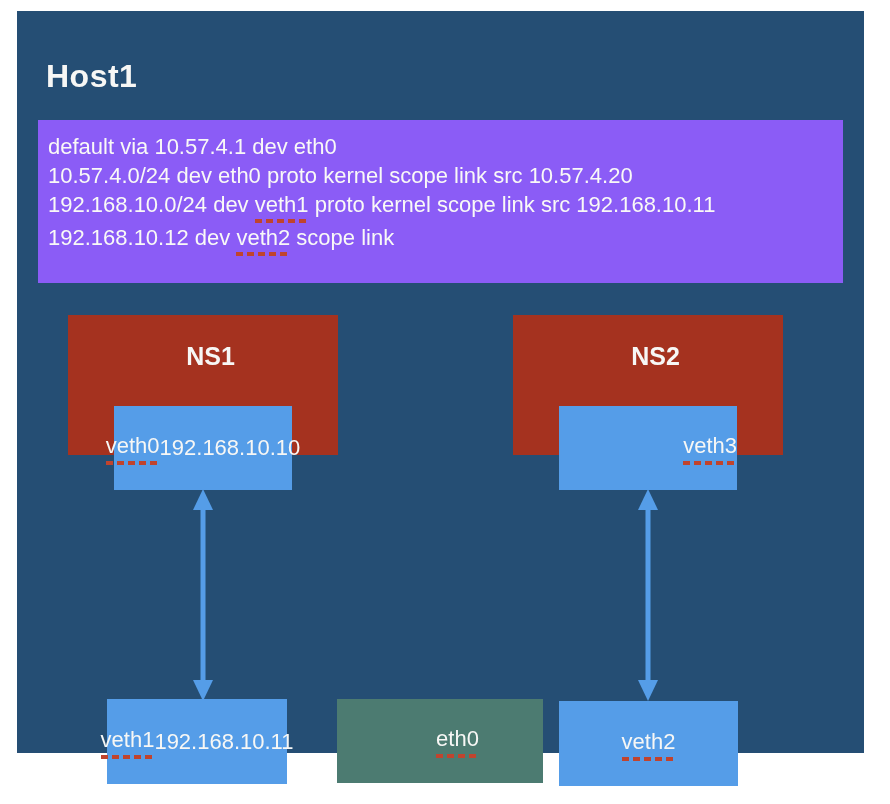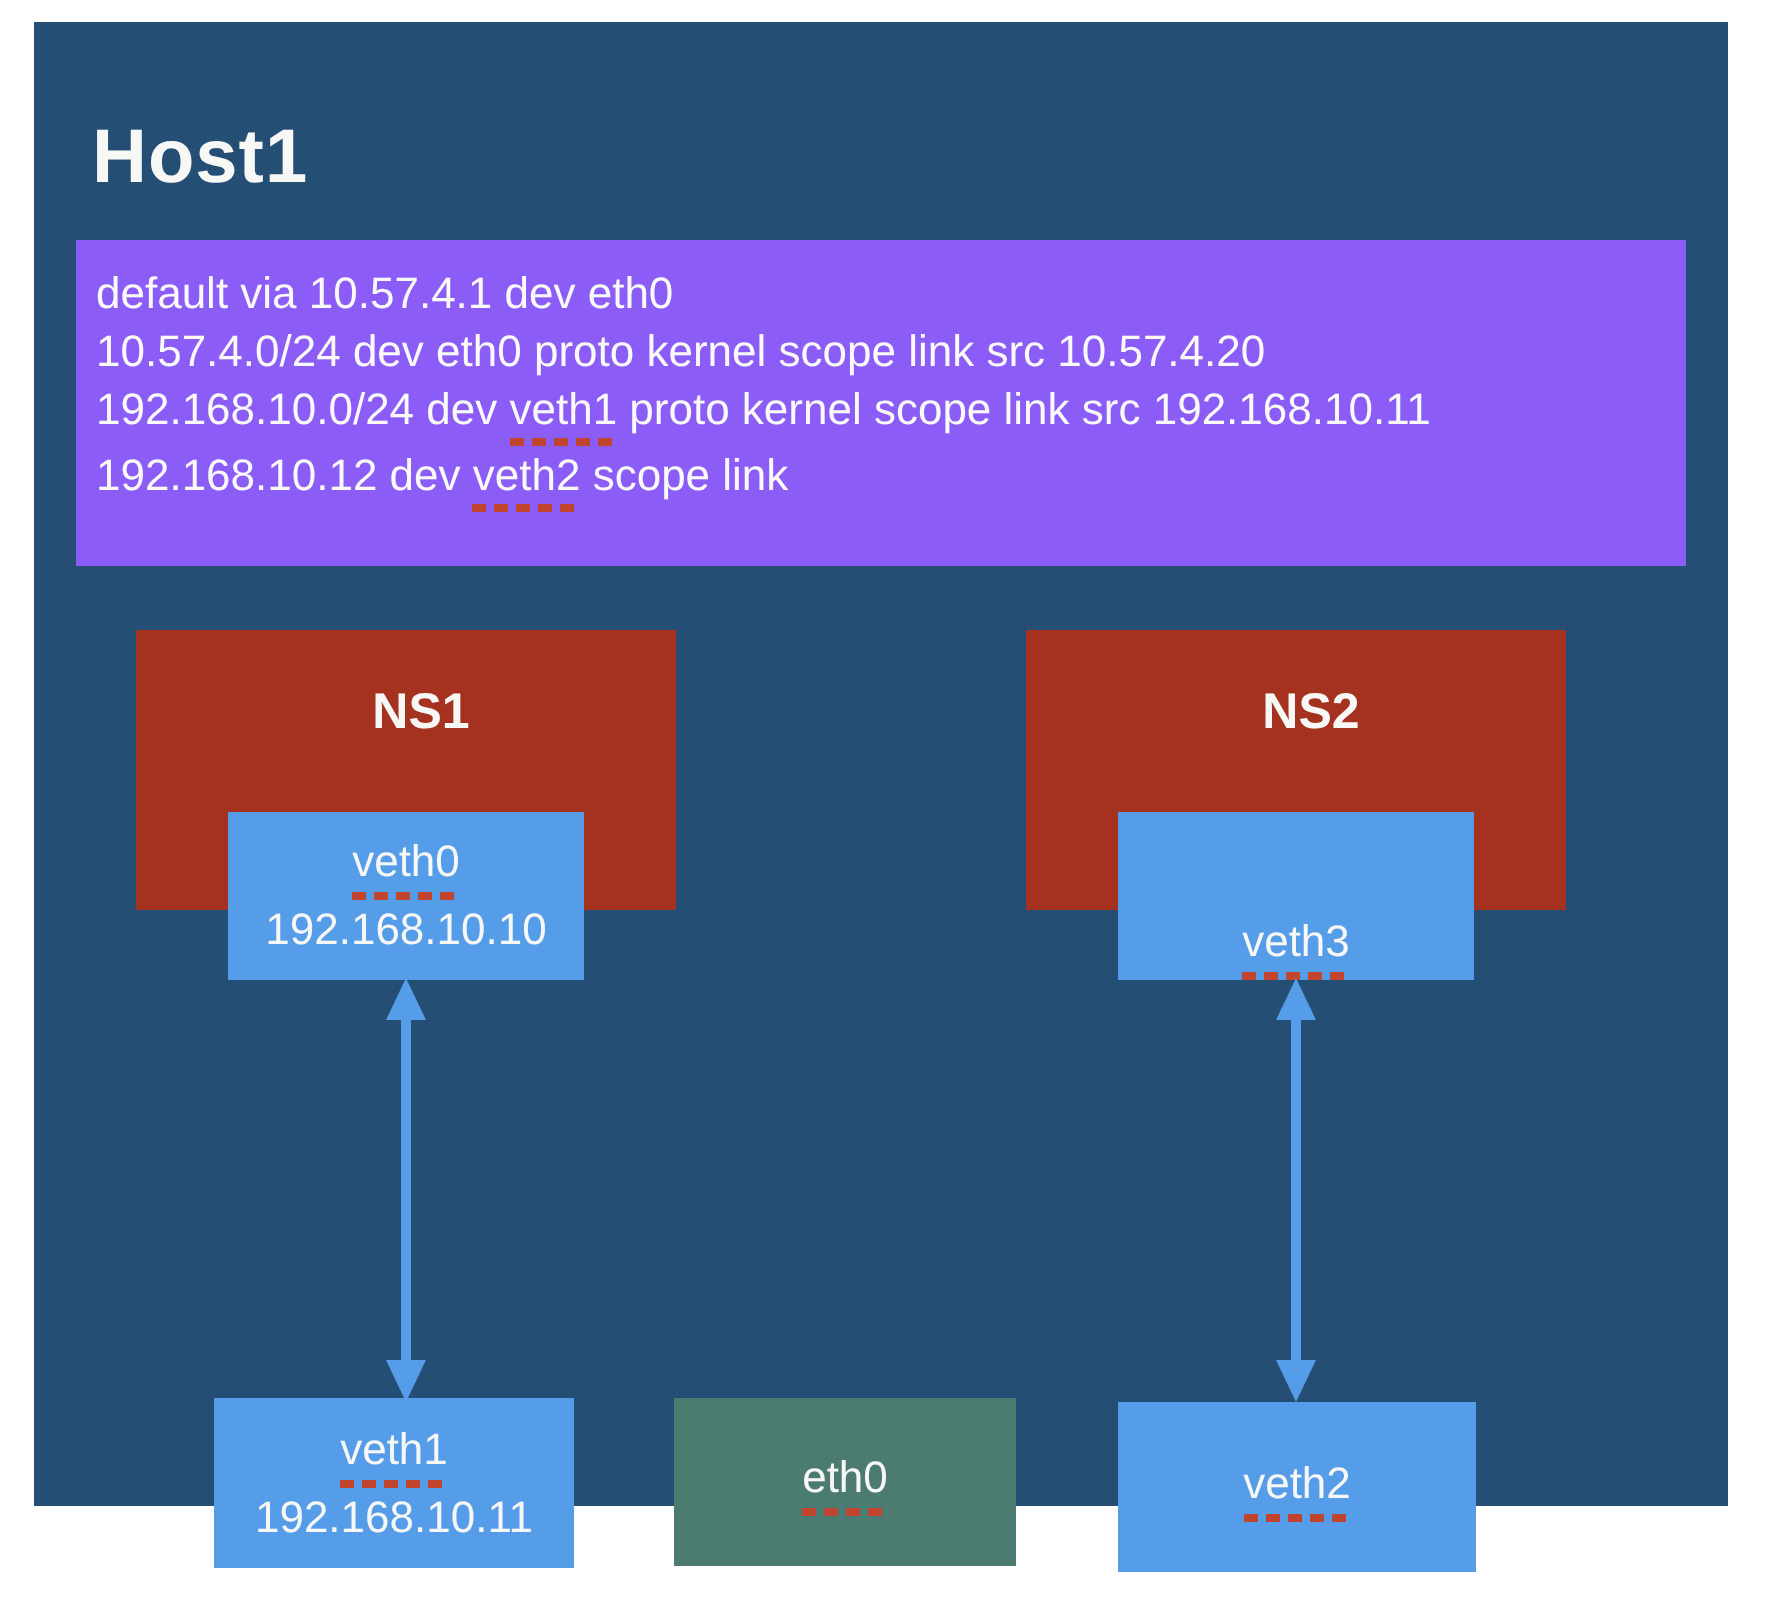--- a/index.html
+++ b/index.html
@@ -18,21 +18,21 @@
   .abs { position: absolute; }
 
   
   #host-panel {
     left: 17px; top: 11px;
     width: 847px; height: 742px;
     background: #254e74;
   }
   #host-title {
     left: 46px; top: 58px;
-    font-size: 38px;
+    font-size: 32px;
     font-weight: 700;
     color: #f7f7f5;
     letter-spacing: 0.5px;
   }
 
   
   #route-box {
     left: 38px; top: 120px;
     width: 805px; height: 163px;
     background: #8b5cf6;
@@ -61,34 +61,33 @@
     font-size: 25px;
     font-weight: 600;
     color: #f7f7f5;
     margin-left: 15px;
   }
 
   
   .iface-box {
     background: #559de8;
     display: flex;
-    flex-direction: column;
     align-items: center;
     justify-content: center;
     color: #f7f7f5;
     font-size: 22px;
     font-weight: 500;
     line-height: 30px;
     text-align: center;
   }
   #veth0-box { left: 114px; top: 406px; width: 178px; height: 84px; }
   #veth3-box { left: 559px; top: 406px; width: 178px; height: 84px; justify-content: flex-end; }
   #veth1-box { left: 107px; top: 699px; width: 180px; height: 85px; }
   #veth2-box { left: 559px; top: 701px; width: 179px; height: 85px; }
-  #eth0-box  { left: 337px; top: 699px; width: 171px; height: 84px; background: #4c7b71; }
+  #eth0-box  { left: 337px; top: 699px; width: 171px; height: 84px; background: #4c7b71; padding-left: 35px; }
 
   
   .sq {
     display: inline-block;
     padding-bottom: 4px;
     background-image: repeating-linear-gradient(90deg, #c0442e 0 7px, rgba(0,0,0,0) 7px 11px);
     background-size: 100% 4px;
     background-repeat: no-repeat;
     background-position: 0 100%;
   }

